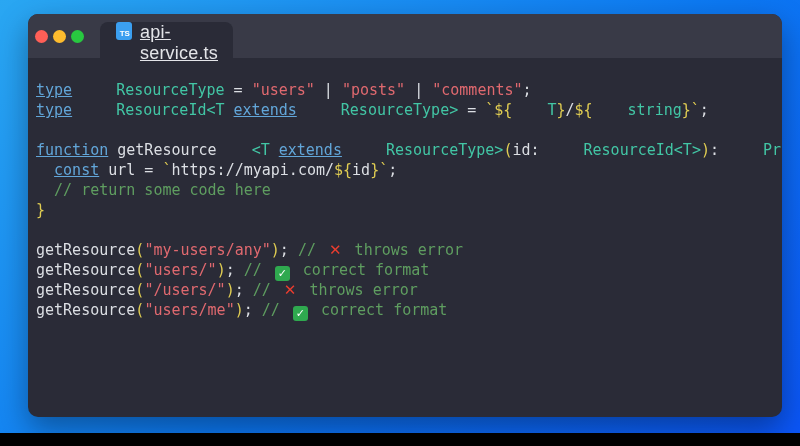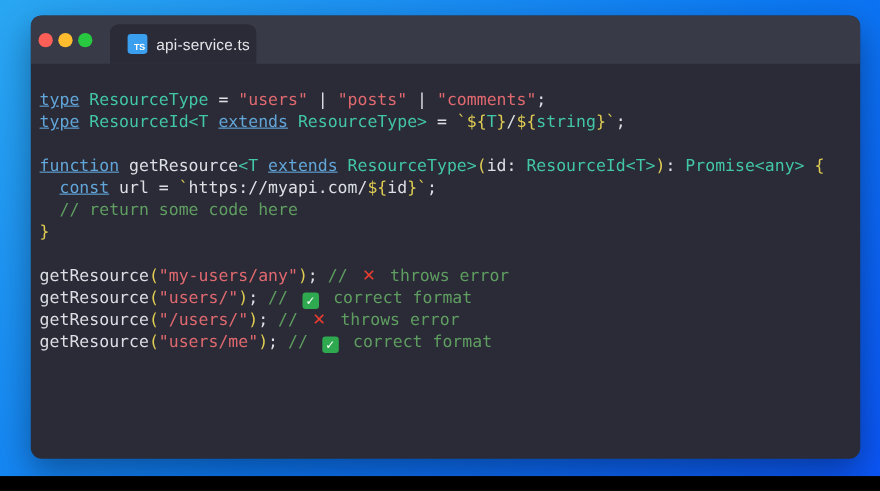--- a/index.html
+++ b/index.html
@@ -24,39 +24,39 @@
   }
   .traffic-lights { display: flex; gap: 5px; padding-left: 7px; align-items: center; }
   .tl-dot { width: 13px; height: 13px; border-radius: 50%; border: none; cursor: default; }
   .tl-close { background: var(--tl-red); }
   .tl-min   { background: var(--tl-yellow); }
   .tl-zoom  { background: var(--tl-green); }
 
   .tab {
     position: absolute; left: 72px; bottom: 0; height: 36px; width: 133px;
     background: var(--editor-bg); border-radius: 8px 8px 0 0;
-    display: flex; align-items: center; gap: 8px; padding-left: 16px;
+    display: flex; align-items: flex-start; gap: 8px; padding-left: 16px;
   }
   .ts-icon {
     width: 18px; height: 18px; background: var(--ts-blue); border-radius: 3px;
     display: flex; align-items: flex-end; justify-content: flex-end;
     padding: 2px 2px; color: #ffffff; font-size: 8px; font-weight: bold;
     font-family: "Liberation Sans", sans-serif; line-height: 1;
   }
-  .tab-label { color: var(--tab-text); font-size: 14px; letter-spacing: 0.2px; }
+  .tab-label { color: var(--tab-text); font-size: 18px; letter-spacing: 0.2px; text-decoration: underline; }
 
   .code-area {
     padding: 22px 8px 0 8px;
     font-family: "DejaVu Sans Mono", "Liberation Mono", monospace;
     font-size: 15px; line-height: 20px; white-space: pre;
   }
   .code-line { height: 20px; }
 
   .tok-kw   { color: var(--kw); text-decoration: underline; }
-  .tok-type { color: var(--type); }
+  .tok-type { color: var(--type); margin-left: 35px; }
   .tok-str  { color: var(--str); }
   .tok-tpl  { color: var(--tpl); }
   .tok-brk  { color: var(--tpl); }
   .tok-pl   { color: var(--plain); }
   .tok-cmt  { color: var(--cmt); margin-top: 32px; }
 
   .emo {
     display: inline-block; text-align: center; font-family: "DejaVu Sans", sans-serif;
     margin: 0 4px; vertical-align: baseline;
   }

